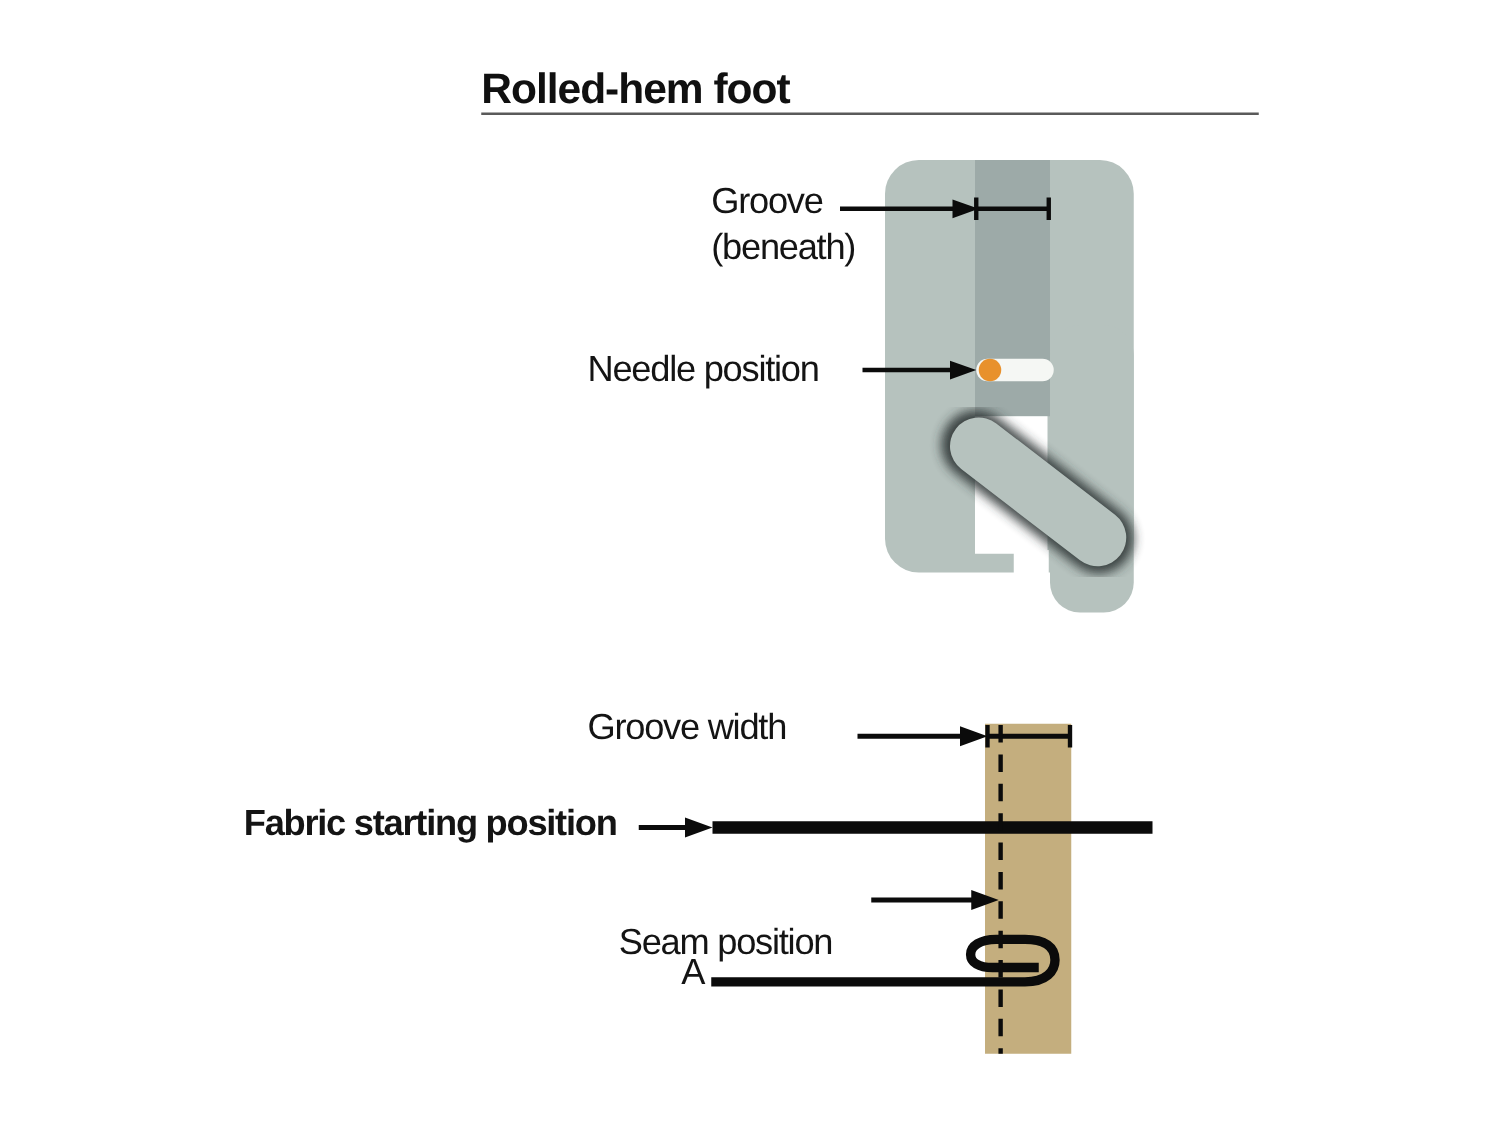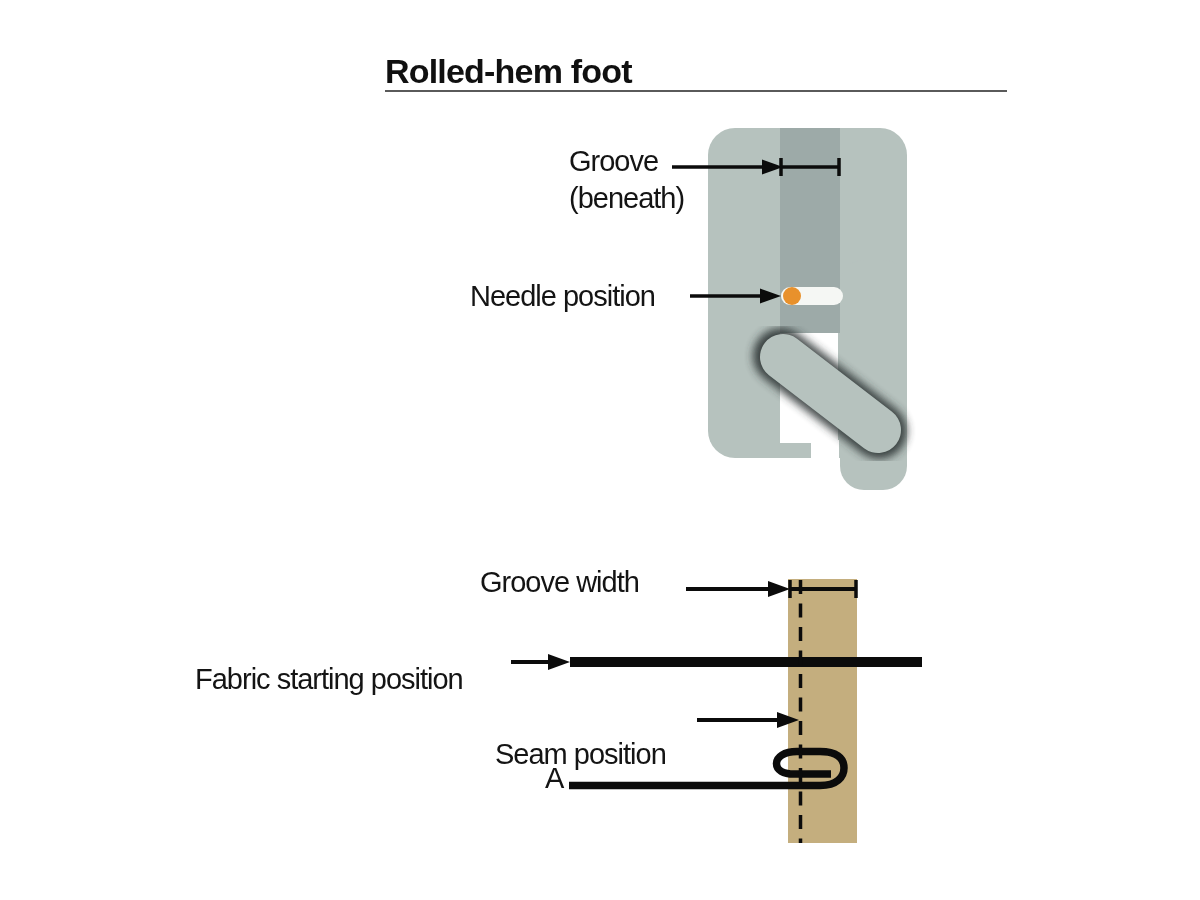--- a/index.html
+++ b/index.html
@@ -92,21 +92,21 @@
   <div class="section-title" style="left:385px;top:53px;width:622px;">Rolled-hem foot</div>
 
   <div class="label" style="left:569px;top:143px;">
     <div>Groove</div>
     <div>(beneath)</div>
   </div>
 
   <div class="label" style="left:470px;top:278px;">Needle position</div>
 
 
-  <div class="label" style="left:480px;top:564px;">Groove width</div>
+  <div class="label" style="left:470px;top:564px;">Groove width</div>
 
-  <div class="label" style="left:195px;top:661px;">Fabric starting position</div>
+  <div class="label" style="left:195px;top:641px;font-weight:bold;">Fabric starting position</div>
 
   <div class="label" style="left:495px;top:736px;">Seam position</div>
 
   <div class="label" style="left:545px;top:760px;">A</div>
 
 </div>
 
 </body></html>

